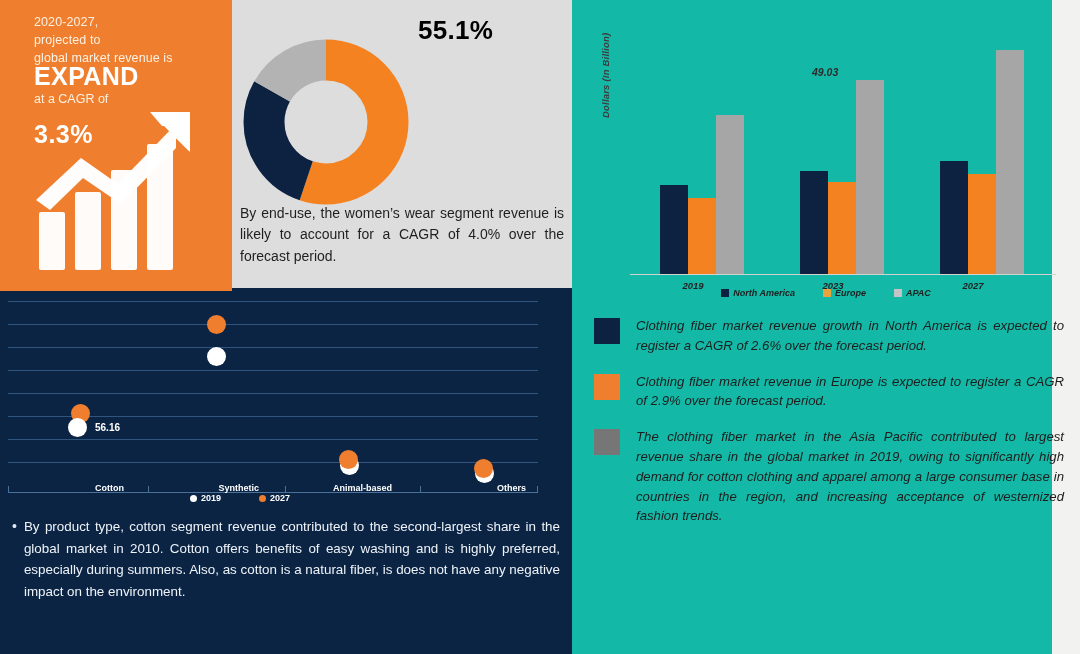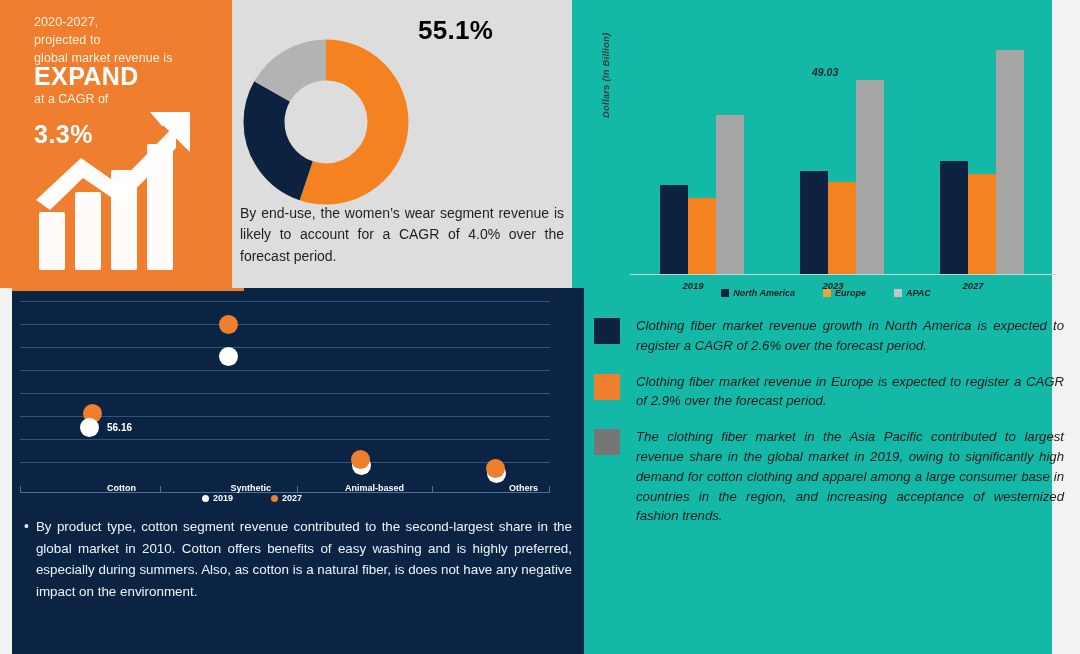--- a/index.html
+++ b/index.html
@@ -103,21 +103,20 @@
   }
   .region-tx{
     color:#1d1d1d; font-size:13.2px; line-height:1.5; text-align:justify;
     flex:1 1 auto;
   }
 
   
   .navy-panel{
     position:absolute; left:0; top:288px; width:572px; height:366px;
     background:#0b2444;
-    margin-left:12px;
   }
   .navy-top-rule{
     position:absolute; left:0; top:0; width:232px; height:3px;
     background:#ef7f2e;
   }
   .dotchart{ position:absolute; left:0; top:5px; width:558px; height:200px; }
   .dgrid{ position:absolute; left:0; right:0; height:1px; background:#2f547d; }
   .daxis{
     position:absolute; left:38px; right:8px; bottom:0; height:1px;
     background:#4a7199;

